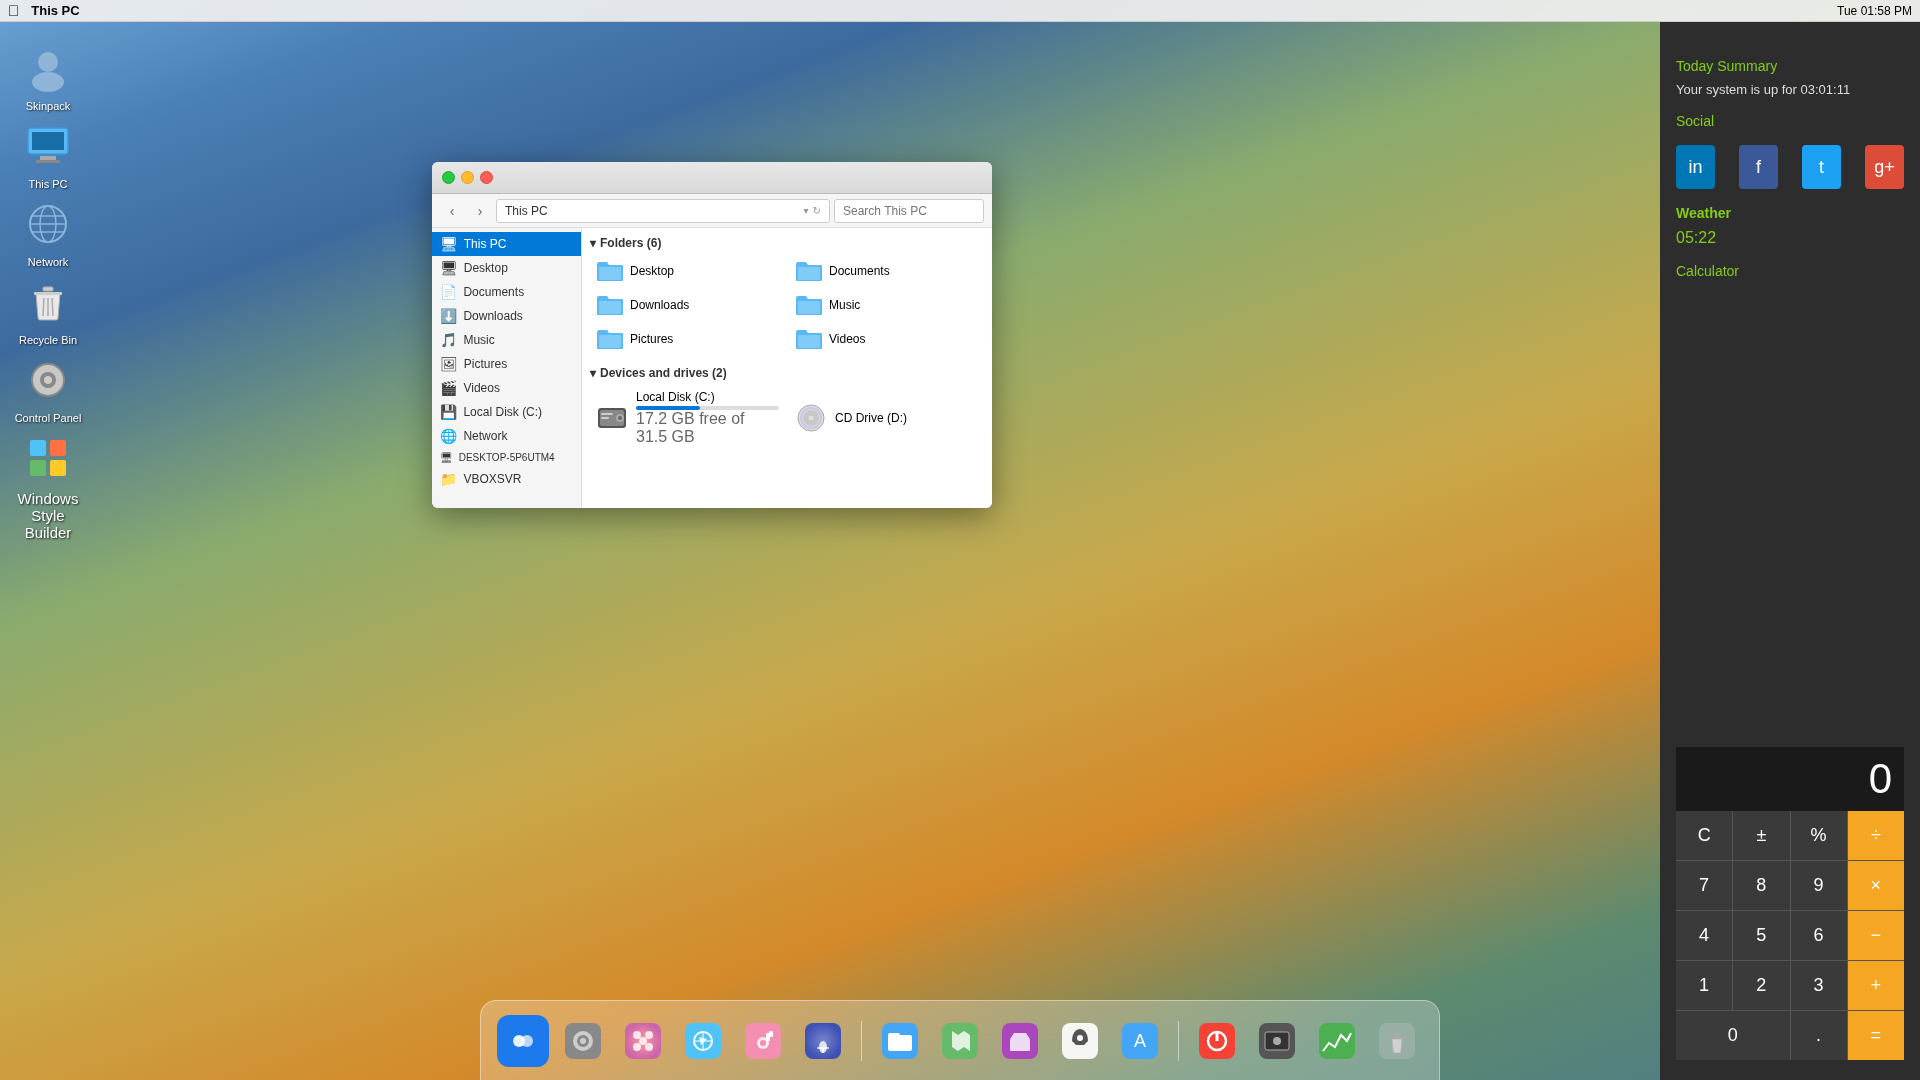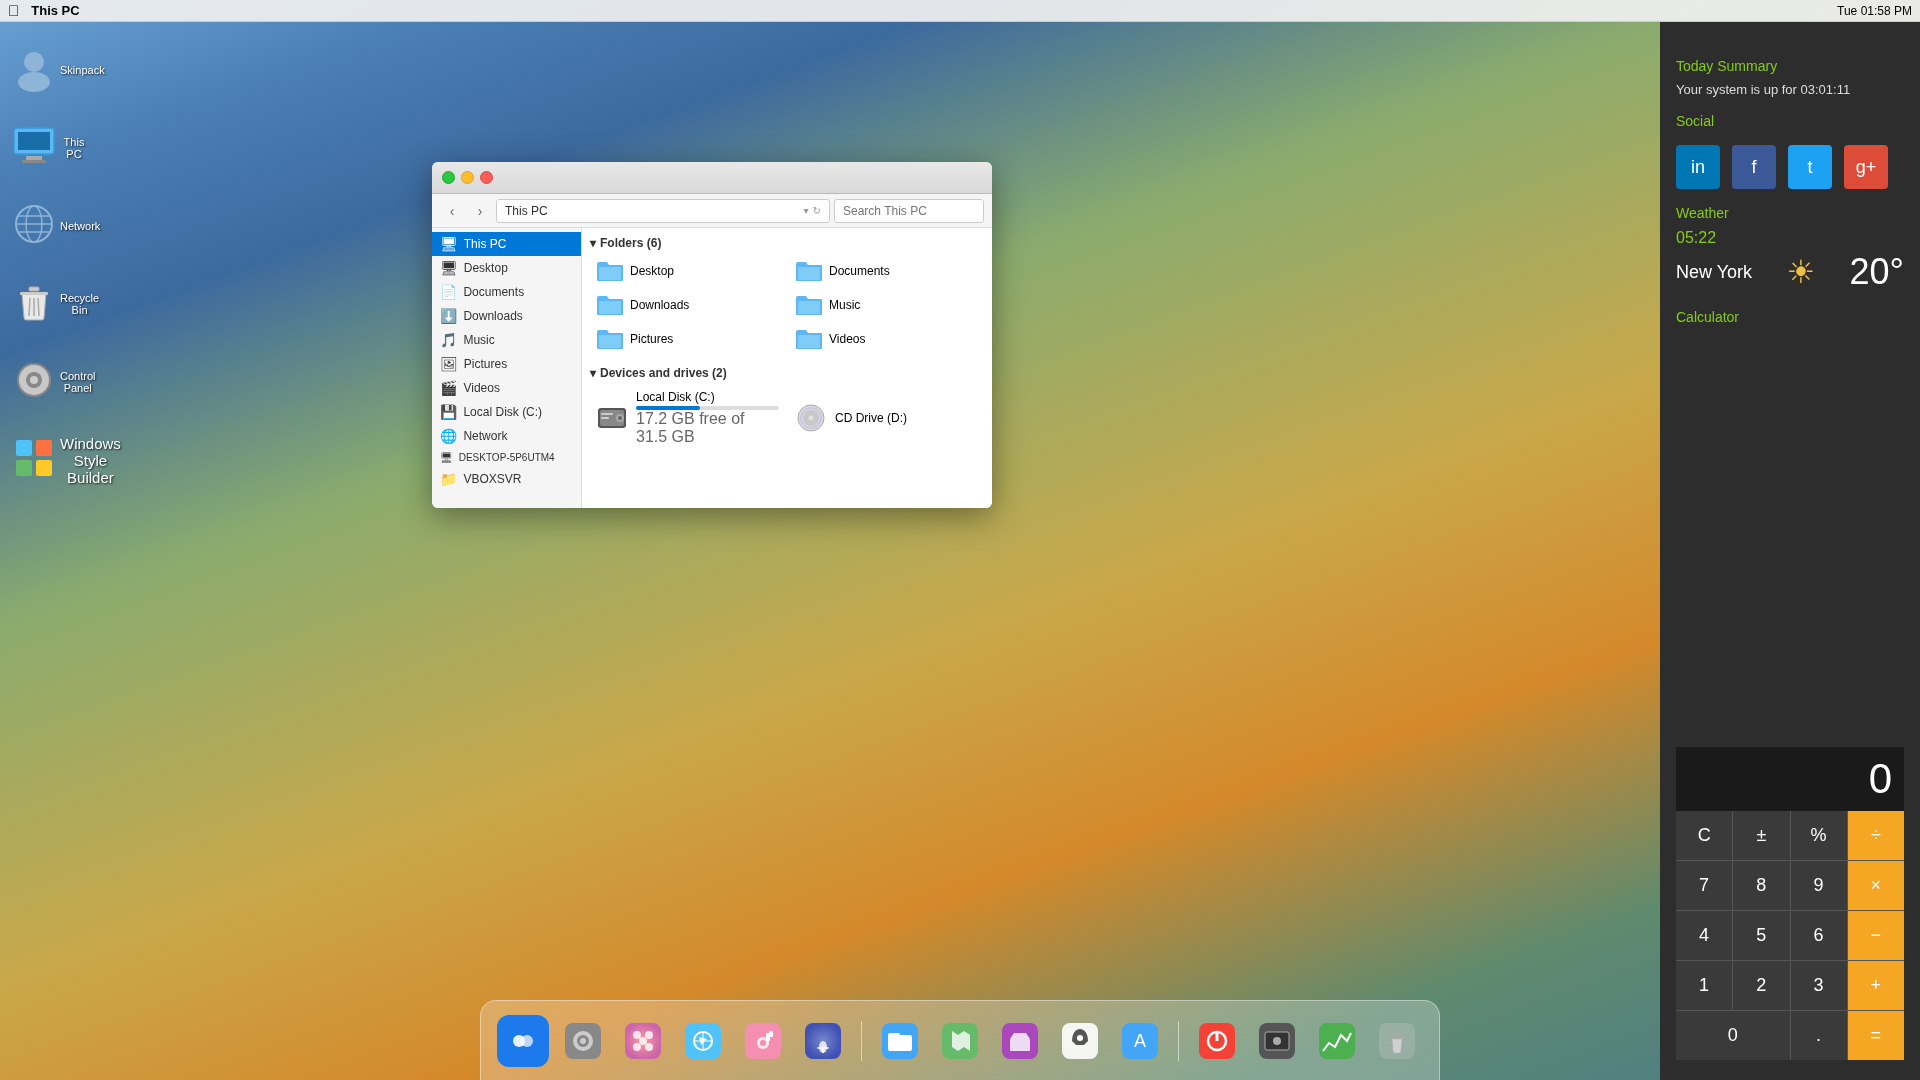--- a/index.html
+++ b/index.html
@@ -49,21 +49,21 @@
       margin-left: auto;
       display: flex;
       gap: 12px;
       font-size: 12px;
     }
 
     
     .desktop-icon {
       position: absolute;
       display: flex;
-      flex-direction: row;
+      flex-direction: column;
       align-items: center;
       width: 80px;
       cursor: pointer;
     }
     .desktop-icon .icon-img {
       width: 56px;
       height: 56px;
       display: flex;
       align-items: center;
       justify-content: center;
@@ -109,41 +109,41 @@
       color: #84cc16;
       margin-top: 16px;
       margin-bottom: 8px;
     }
     #right-panel .uptime-text {
       font-size: 13px;
       color: #ddd;
     }
     .social-buttons {
       display: flex;
-      gap: 12px;
+      gap: 24px;
       margin-top: 8px;
     }
     .social-btn {
       width: 44px;
       height: 44px;
       border-radius: 4px;
       background: #444;
       display: flex;
       align-items: center;
       justify-content: center;
       font-size: 18px;
       cursor: pointer;
       color: white;
     }
     .social-btn.linkedin { background: #0077b5; }
     .social-btn.facebook { background: #3b5998; }
     .social-btn.twitter { background: #1da1f2; }
     .social-btn.google { background: #dd4b39; }
 
-    .weather-section { margin-top: 16px; }
+    .weather-section { margin-top: 16px; font-weight: bold; }
     .weather-time { font-size: 16px; color: #84cc16; }
     .weather-city { font-size: 18px; font-weight: 500; }
     .weather-row { display: flex; align-items: center; justify-content: space-between; margin-top: 4px; }
     .weather-temp { font-size: 36px; font-weight: 300; }
     .weather-icon { font-size: 32px; color: #f0c040; }
 
     .calculator-section { margin-top: 16px; flex: 1; }
     .calc-display {
       background: #1a1a1a;
       color: white;
@@ -647,27 +647,20 @@
     <div class="section-title">Social</div>
     <div class="social-buttons">
       <div class="social-btn linkedin">in</div>
       <div class="social-btn facebook">f</div>
       <div class="social-btn twitter">t</div>
       <div class="social-btn google">g+</div>
     </div>
 
     <div class="section-title weather-section">Weather</div>
     <div class="weather-time">05:22</div>
-    <div class="weather-row">
-      <div>
-        <div class="weather-city">New York</div>
-      </div>
-      <span class="weather-icon">☀</span>
-      <div class="weather-temp">20°</div>
-    </div>
 
     <div class="section-title calculator-section">Calculator</div>
     <div class="calc-display">0</div>
     <div class="calc-grid">
       <button class="calc-btn">C</button>
       <button class="calc-btn">±</button>
       <button class="calc-btn">%</button>
       <button class="calc-btn orange">÷</button>
       <button class="calc-btn">7</button>
       <button class="calc-btn">8</button>

